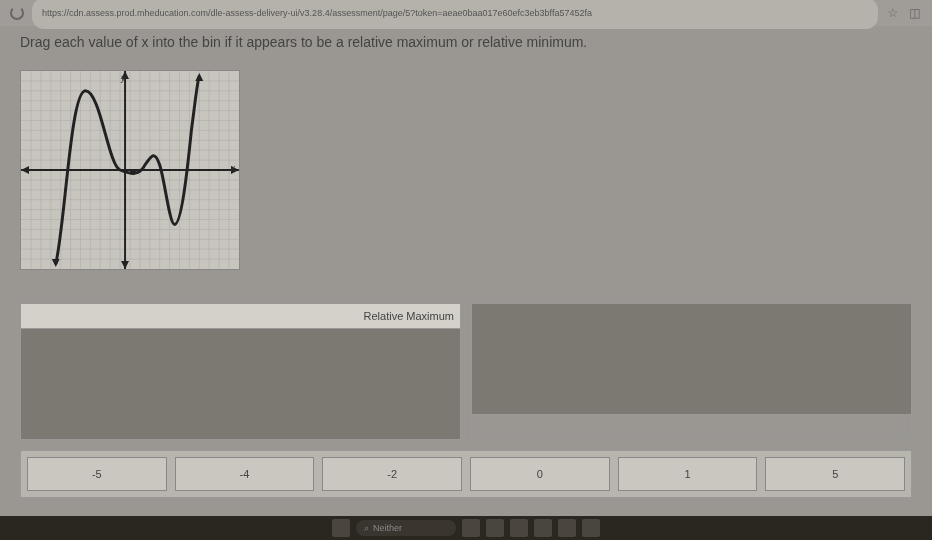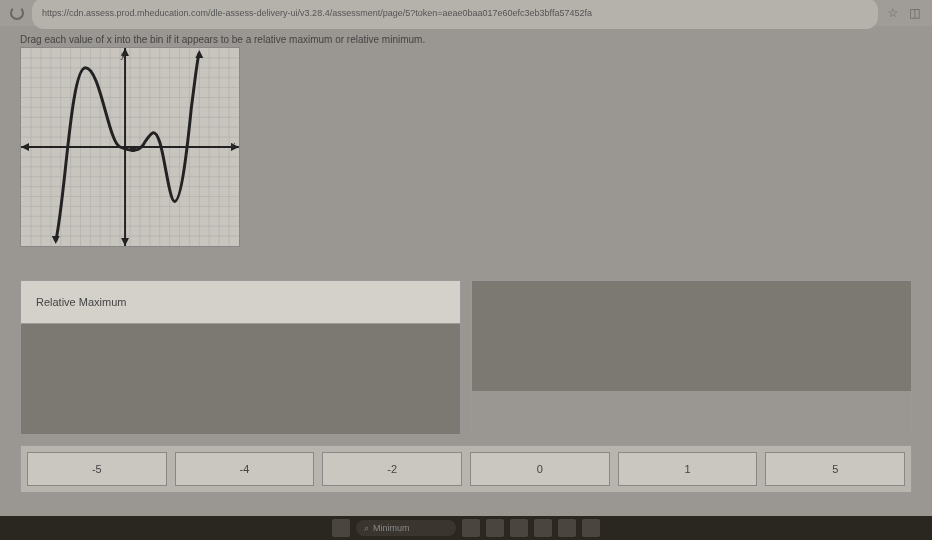--- a/index.html
+++ b/index.html
@@ -38,23 +38,23 @@
   color: #666;
   display: flex;
   align-items: center;
   justify-content: center;
   font-size: 12px;
 }
 .content {
   padding: 8px 20px 0 20px;
 }
 .instruction {
-  font-size: 10px;
+  font-size: 14px;
   color: #444;
-  margin-bottom: 2px;
+  margin-bottom: 20px;
 }
 .graph-container {
   width: 220px;
   height: 200px;
   background: #c8c4be;
   border: 1px solid #888;
   position: relative;
   display: inline-block;
 }
 .graph-svg {
@@ -65,24 +65,24 @@
   display: flex;
   gap: 10px;
   margin-top: 30px;
 }
 .bin {
   flex: 1;
   border: 1px solid #999;
 }
 .bin-header {
   background: #d4d0ca;
-  text-align: left;
+  text-align: right;
   font-size: 11px;
   color: #444;
-  padding: 15px;
+  padding: 6px;
   border-bottom: 1px solid #999;
 }
 .bin-body {
   height: 110px;
   background: #7c7872;
 }
 .values-row {
   display: flex;
   gap: 8px;
   margin-top: 10px;
@@ -239,21 +239,21 @@
     <div class="value-tile">0</div>
     <div class="value-tile">1</div>
     <div class="value-tile">5</div>
   </div>
 </div>
 
 <div class="taskbar">
   <div class="taskbar-icon"></div>
   <div class="taskbar-search">
     <span>⌕</span>
-    <span>Minimum</span>
+    <span>Neither</span>
   </div>
   <div class="taskbar-icon"></div>
   <div class="taskbar-icon"></div>
   <div class="taskbar-icon"></div>
   <div class="taskbar-icon"></div>
   <div class="taskbar-icon"></div>
   <div class="taskbar-icon"></div>
 </div>
 
 </body></html>

